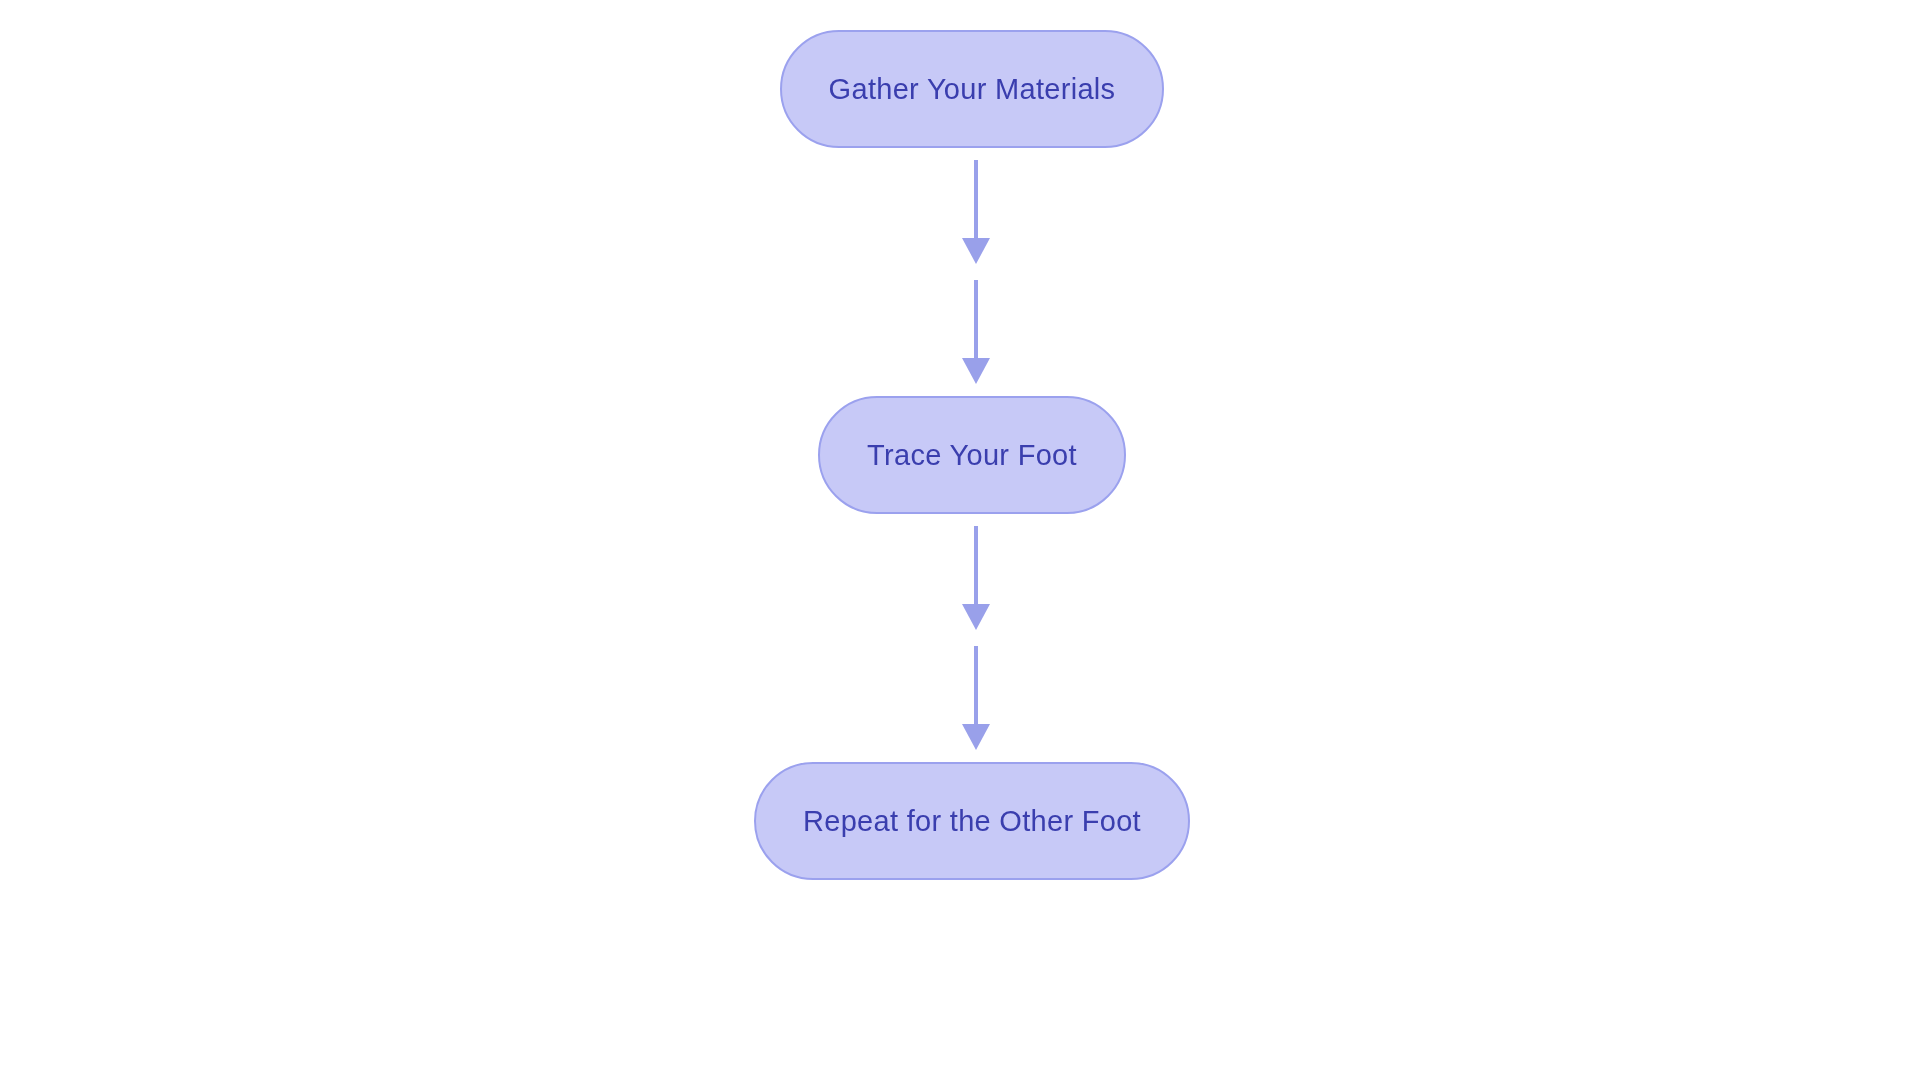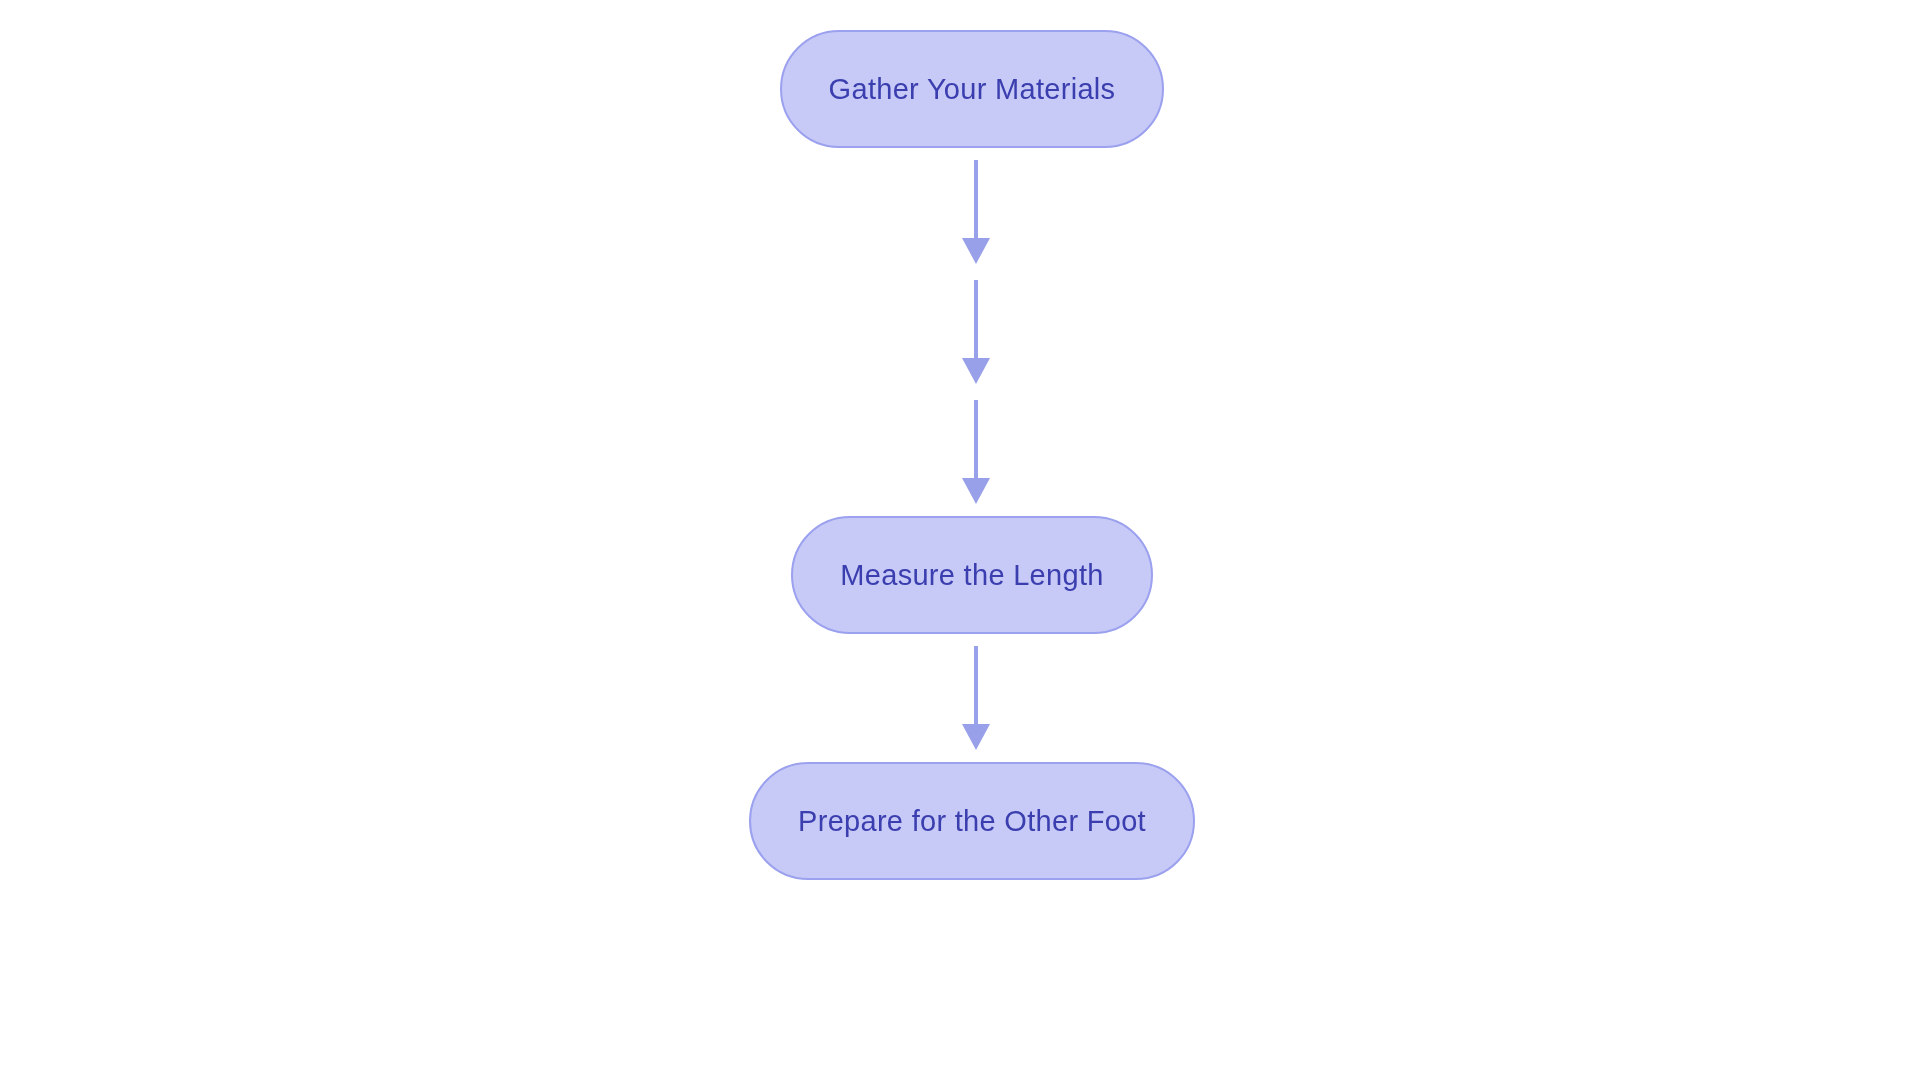--- a/index.html
+++ b/index.html
@@ -75,28 +75,28 @@
     <div class="shaft"></div>
     <div class="head"></div>
   </div>
 
 
   <div class="flow-arrow">
     <div class="shaft"></div>
     <div class="head"></div>
   </div>
 
+  <div class="flow-node">Trace Your Foot</div>
 
   <div class="flow-arrow">
     <div class="shaft"></div>
     <div class="head"></div>
   </div>
 
-  <div class="flow-node">Measure the Length</div>
 
   <div class="flow-arrow">
     <div class="shaft"></div>
     <div class="head"></div>
   </div>
 
-  <div class="flow-node">Prepare for the Other Foot</div>
+  <div class="flow-node">Repeat for the Other Foot</div>
 
 </div>
 
 </body></html>

